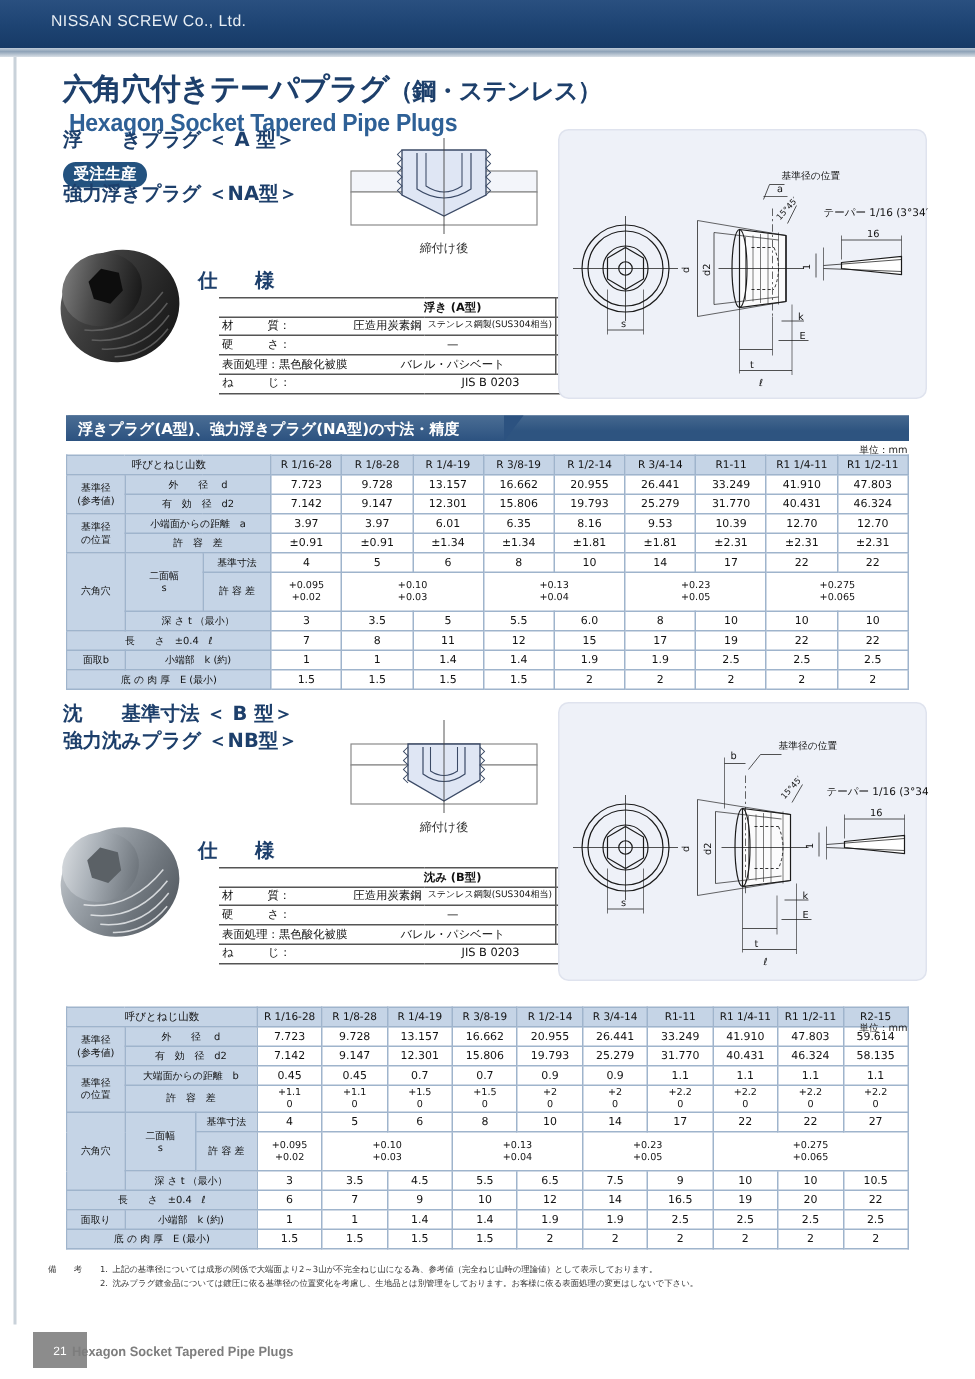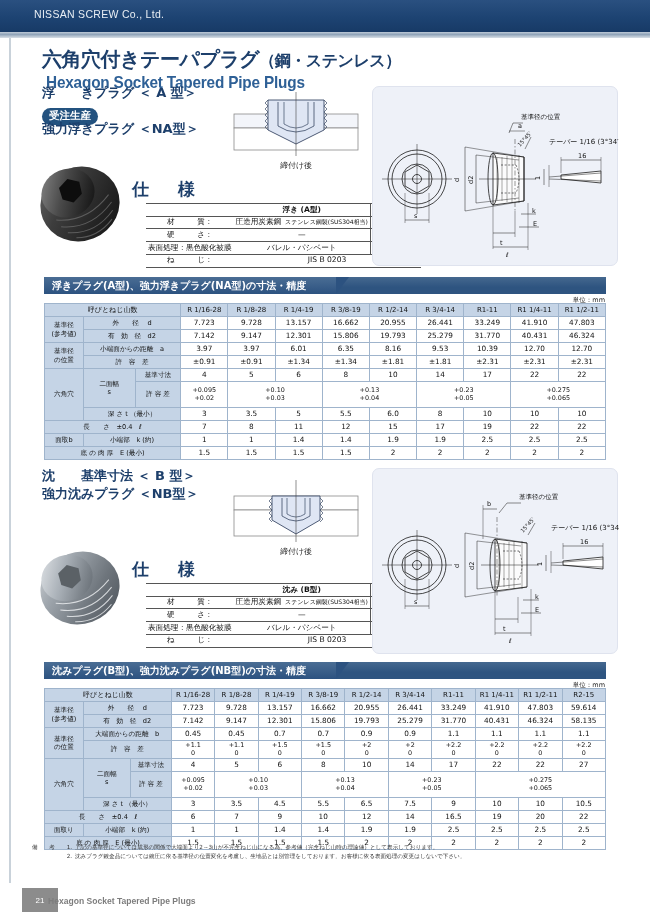--- a/index.html
+++ b/index.html
@@ -64,31 +64,31 @@
 
   
   .xsec{ position:absolute; }
   .xsec-cap{
     position:absolute; width:100%; text-align:center; font-size:8px;
     color:#333; font-family:"DejaVu Sans",sans-serif;
   }
 
   
   .spec-wrap{ position:absolute; }
-  .spec-title{ font-size:17px; font-weight:bold; color:#1d3f6b;
+  .spec-title{ font-size:13px; font-weight:bold; color:#1d3f6b;
     font-family:"DejaVu Sans",sans-serif; margin-bottom:2px; letter-spacing:6px;}
   table.spec{ border-collapse:collapse; width:100%; font-size:7.6px;
     font-family:"DejaVu Sans",sans-serif; color:#111;margin-left:14px; }
   table.spec td{
     border:0; border-bottom:1px solid #555; padding:1.5px 2px;
     white-space:nowrap; line-height:1.15;
   }
   table.spec tr:first-child td{ border-top:1px solid #555; }
   table.spec td.vline{ border-right:1px solid #555; }
-  table.spec td.lbl{ text-align:center; }
+  table.spec td.lbl{ text-align:left; }
   table.spec td.ctr{ text-align:center; }
   .spec-hdr td{ font-weight:bold; }
 
   
   .drawpanel{
     position:absolute; background:#eef1f8; border-radius:7px;
     border:1px solid #dfe3ee;
   }
   .drawpanel svg{ display:block; }
 
@@ -647,25 +647,20 @@
       <text x="207" y="75">16</text>
       <text x="169" y="97" transform="rotate(-90 169 97)">1</text>
       <text x="150" y="64" transform="rotate(-48 150 64)" font-size="5.5">15°45′</text>
     </g>
     <text x="146" y="30" font-family="DejaVu Sans, sans-serif" font-size="6.5" fill="#111">基準径の位置</text>
     <text x="178" y="61" font-family="DejaVu Sans, sans-serif" font-size="7" fill="#111">テーパー 1/16 (3°34′)</text>
   </svg>
 </div>
 
 <div class="tbl-block" style="left:44px; top:662px; width:562px;">
-  <div class="tbl-head">
-    <div class="tab">
-      <span>沈みプラグ(B型)、強力沈みプラグ(NB型)の寸法・精度</span>
-    </div>
-  </div>
   <div class="unit">単位：mm</div>
   <table class="dim">
     <colgroup>
       <col style="width:36px">
         <col style="width:44px">
         <col style="width:38px">
       <col span="10" style="width:40.4px">
     </colgroup>
     <tbody>
         <tr>

